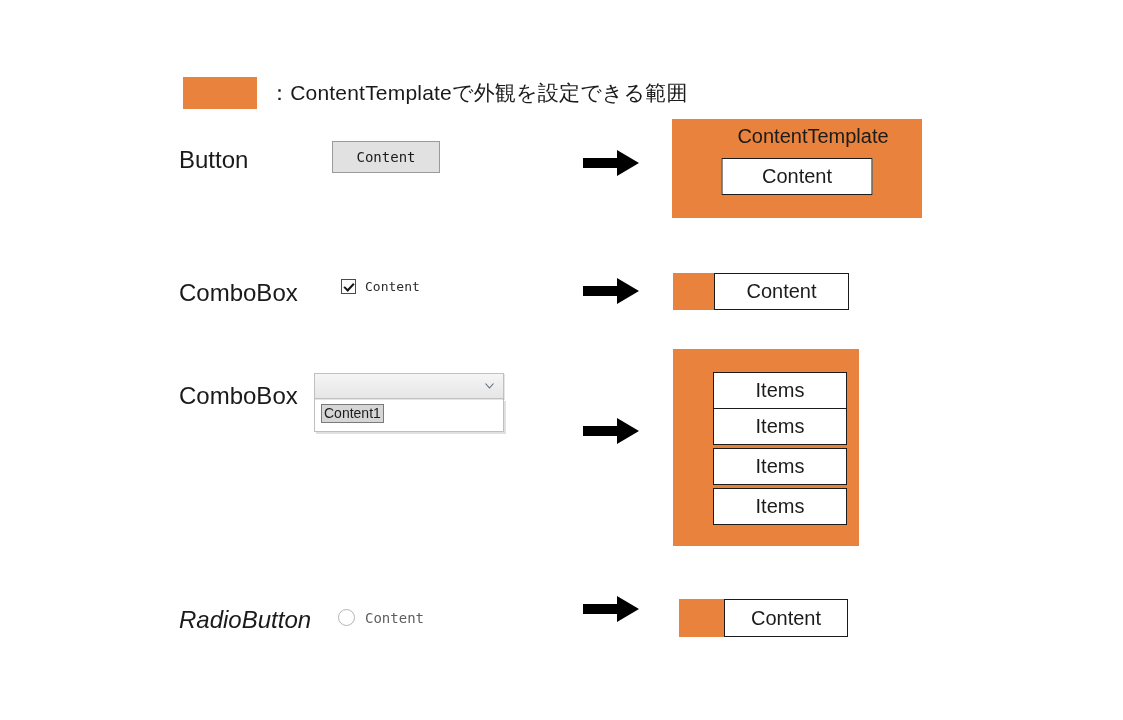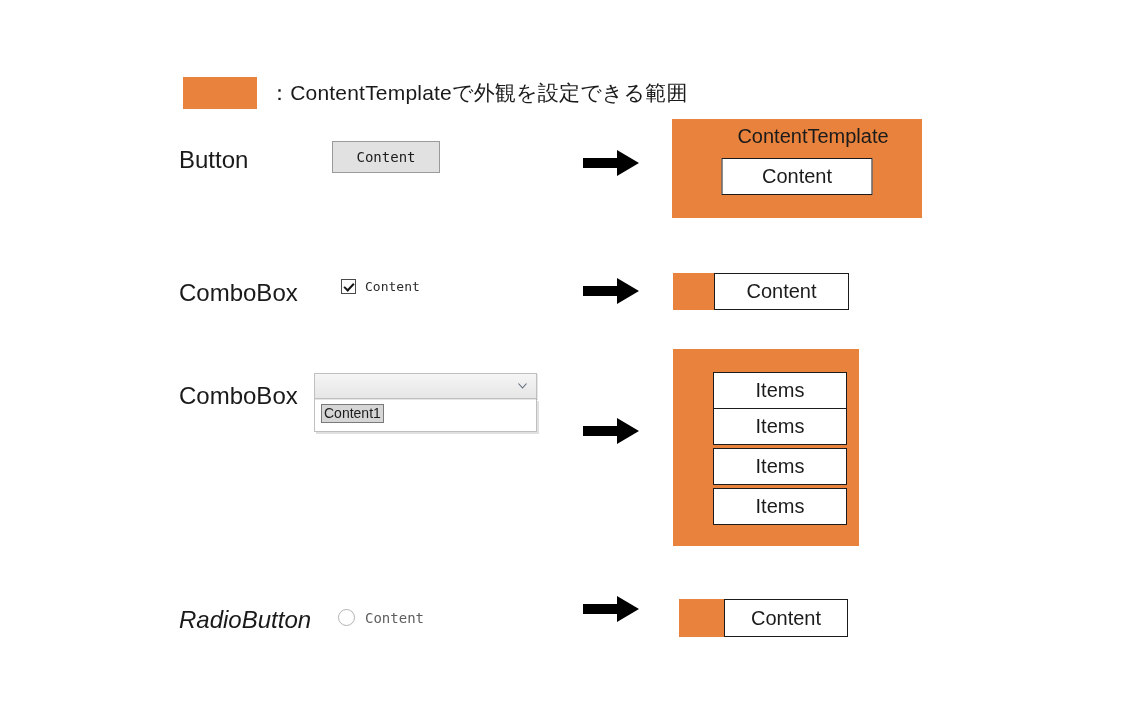--- a/index.html
+++ b/index.html
@@ -136,21 +136,21 @@
     font-family: "DejaVu Sans Mono", monospace;
     font-size: 14px;
     color: #5e5e5e;
   }
 
   
   .combo-widget {
     position: absolute;
     left: 314px;
     top: 373px;
-    width: 223px;
+    width: 190px;
   }
   .combo-head {
     height: 26px;
     box-sizing: border-box;
     background: linear-gradient(#f5f5f5, #e6e6e6);
     border: 1px solid #c0c0c0;
     position: relative;
     box-shadow: 1px 1px 0 rgba(0,0,0,0.10);
   }
   .combo-chevron {

